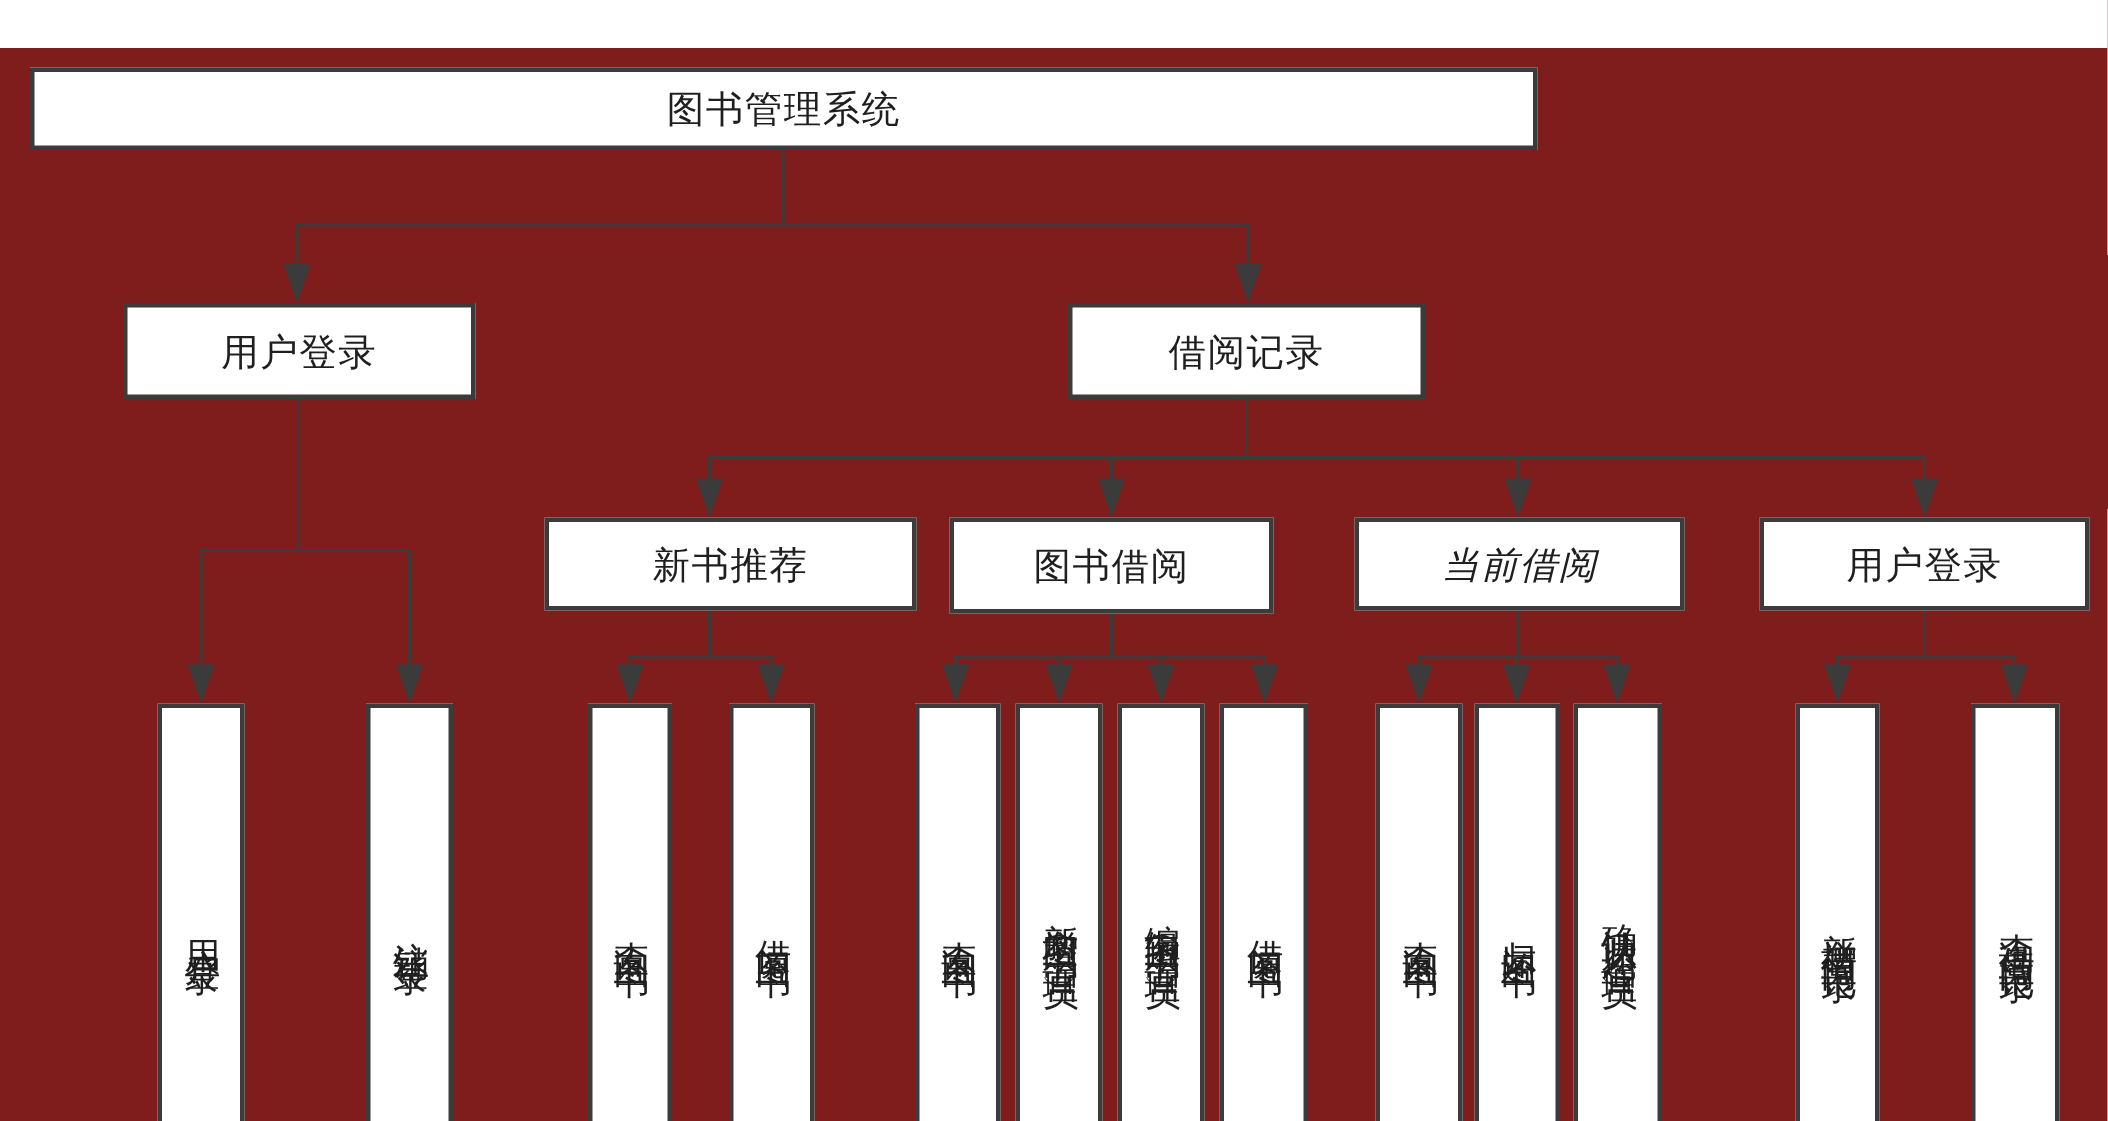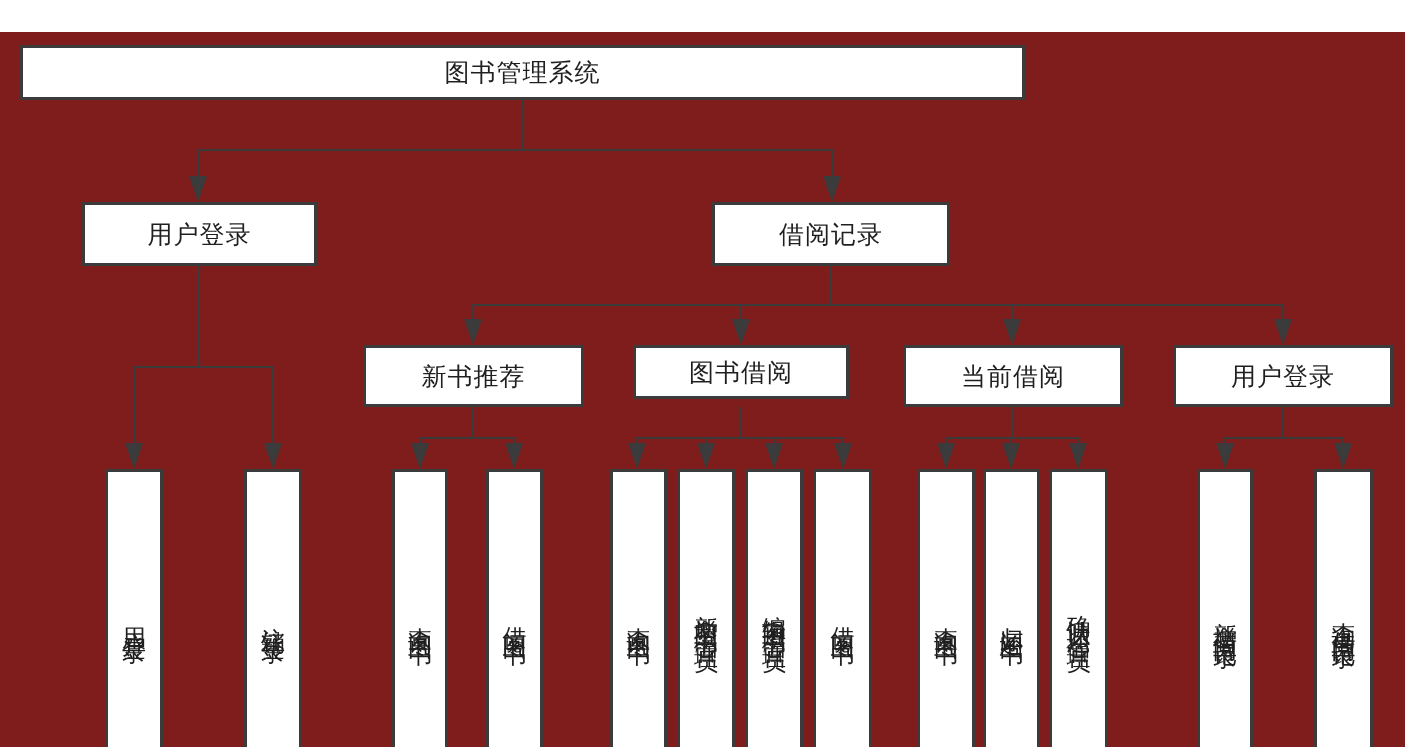--- a/index.html
+++ b/index.html
@@ -133,27 +133,27 @@
     <span class="hlabel">图书管理系统</span>
   </div>
 
   <div class="node" style="left:82px; top:170px; width:235px; height:64px;">
     <span class="hlabel">用户登录</span>
   </div>
   <div class="node" style="left:712px; top:170px; width:238px; height:64px;">
     <span class="hlabel">借阅记录</span>
   </div>
 
-  <div class="node" style="left:363px; top:313px; width:221px; height:62px;">
+  <div class="node" style="left:363px; top:313px; width:248px; height:62px;">
     <span class="hlabel">新书推荐</span>
   </div>
-  <div class="node" style="left:633px; top:313px; width:216px; height:54px;">
+  <div class="node" style="left:633px; top:313px; width:216px; height:64px;">
     <span class="hlabel">图书借阅</span>
   </div>
-  <div class="node" style="left:903px; top:313px; width:220px; height:62px;">
+  <div class="node" style="left:903px; top:313px; width:220px; height:62px;font-style:italic;">
     <span class="hlabel">当前借阅</span>
   </div>
   <div class="node" style="left:1173px; top:313px; width:220px; height:62px;">
     <span class="hlabel">用户登录</span>
   </div>
 
   <div class="node" style="left:105px; top:437px; width:58px; height:298px;">
     <span class="vlabel">用户登录</span>
   </div>
   <div class="node" style="left:244px; top:437px; width:58px; height:298px;">

